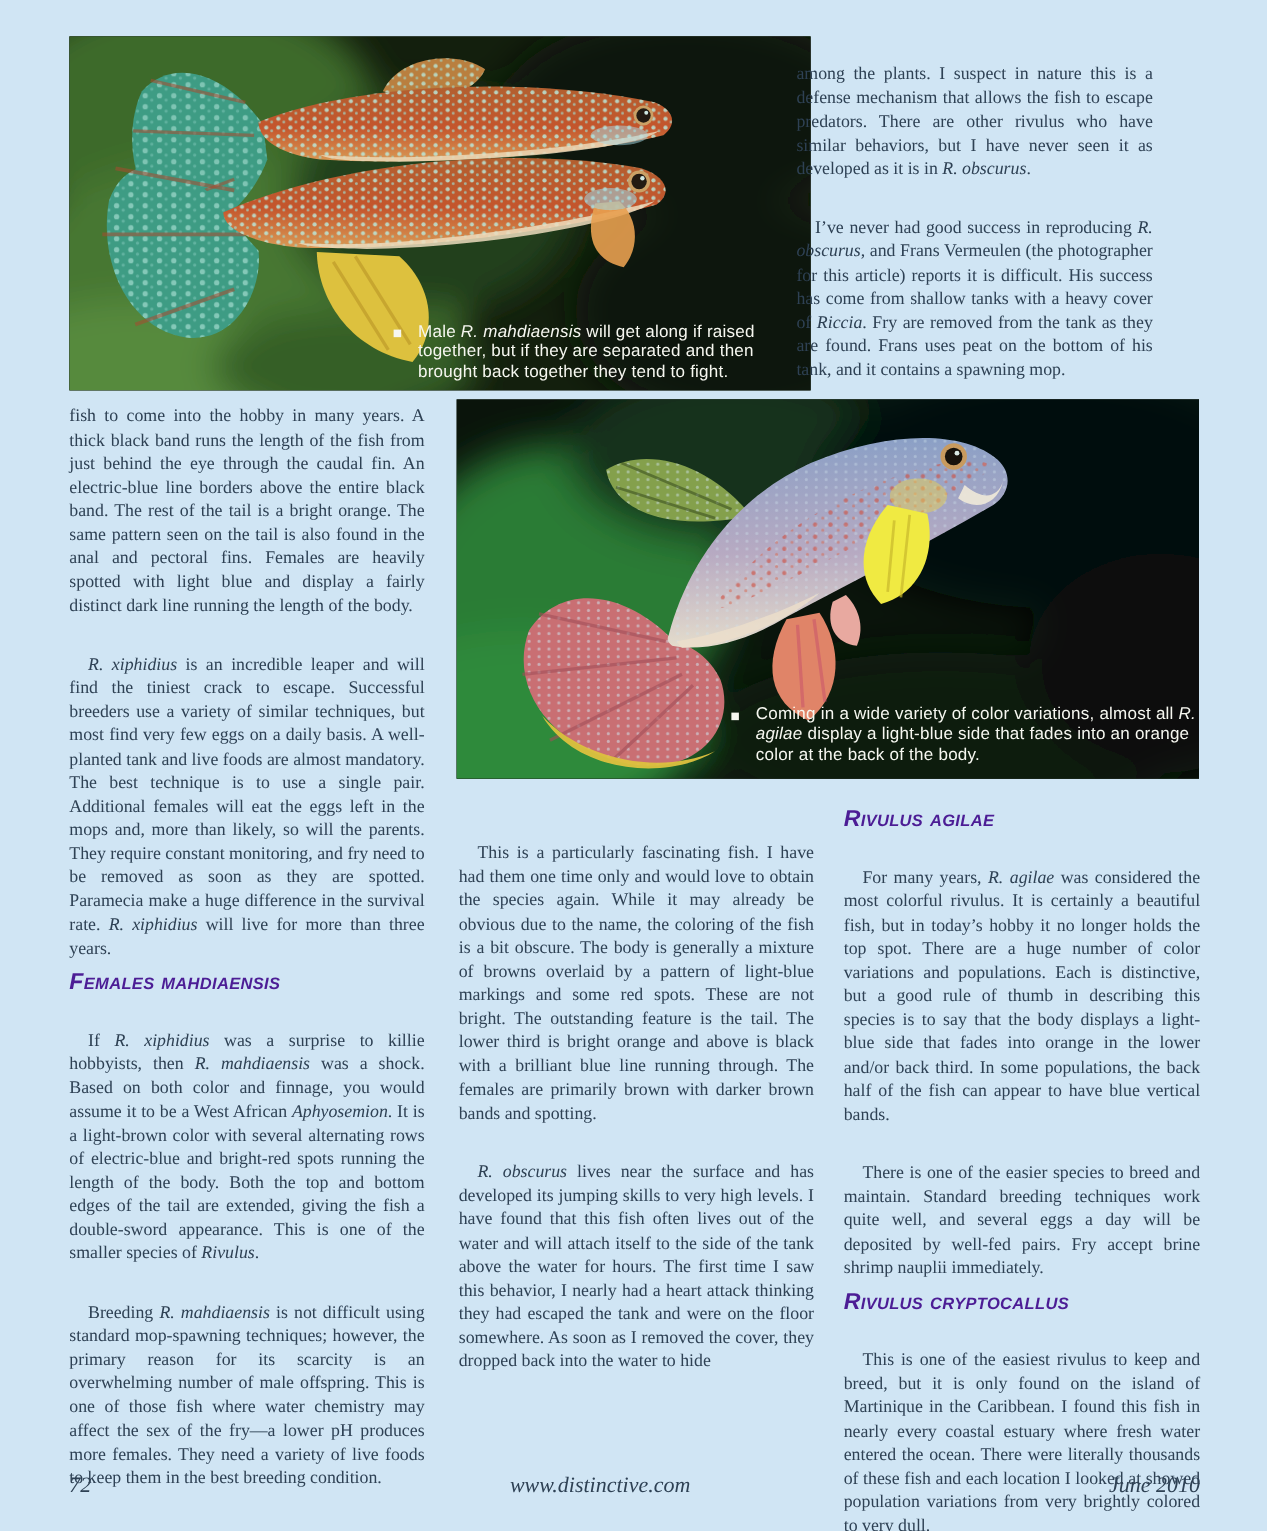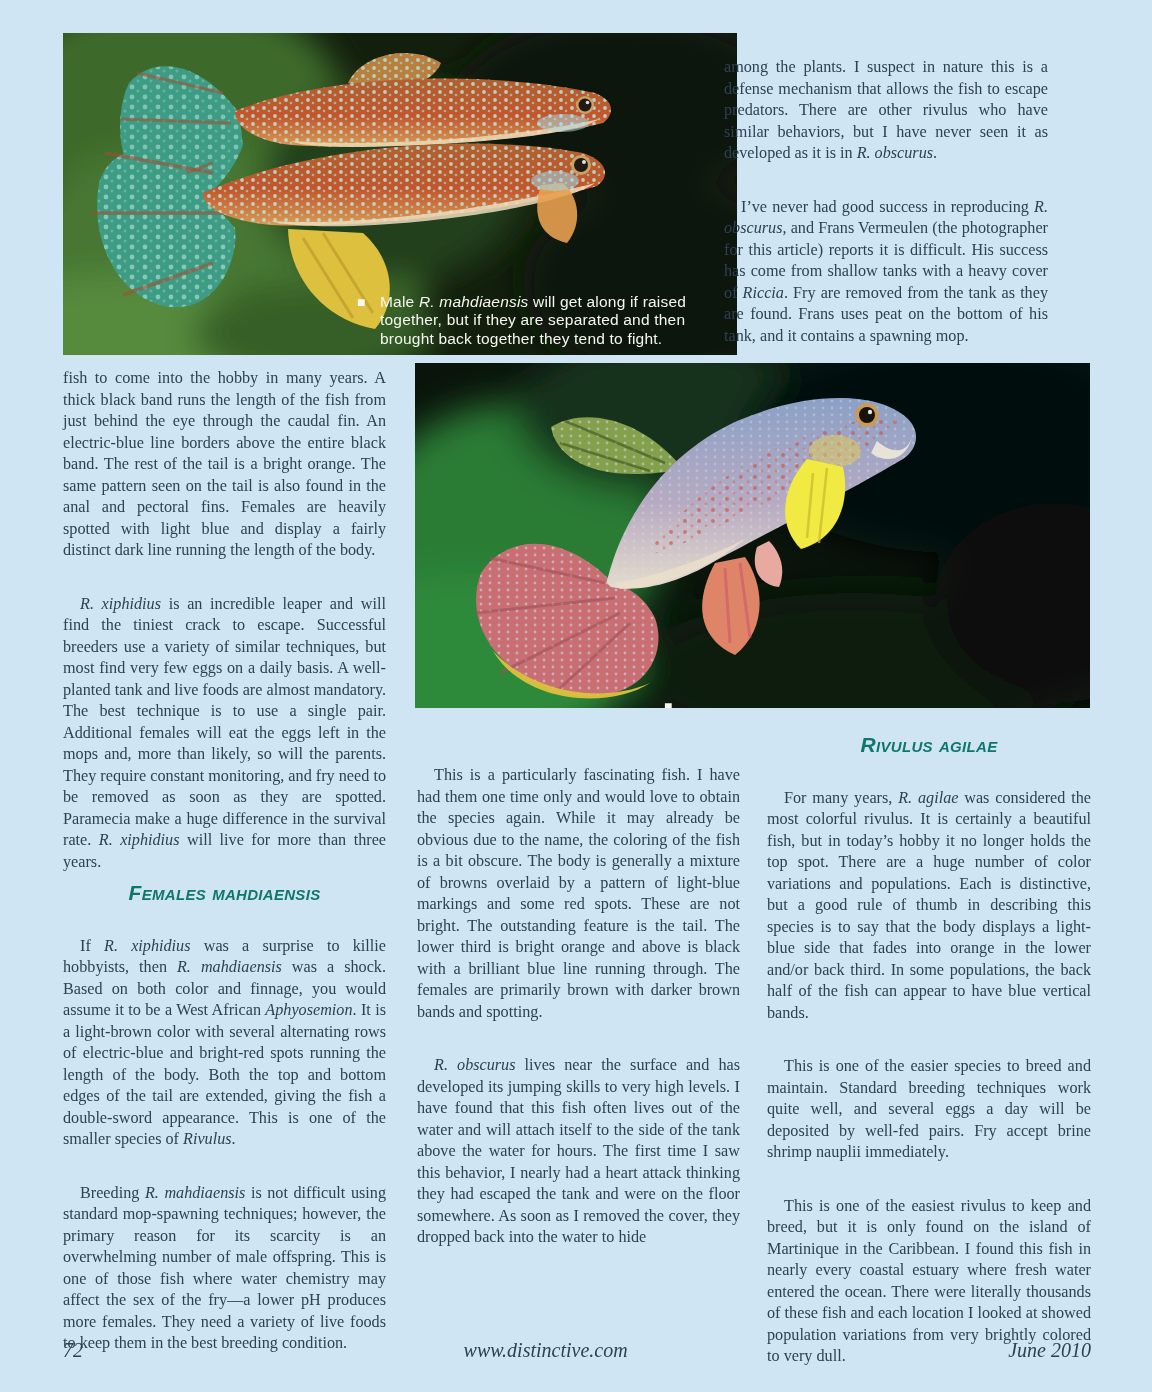--- a/index.html
+++ b/index.html
@@ -36,23 +36,23 @@
   .col p{margin:0;}
   .col p.indent{text-indent:17px;margin-top:32px;}
   #col-top-right{left:724px;top:57px;width:324px;height:300px;}
   #col-left{left:63px;top:368px;width:323px;height:972px;}
   #col-middle{left:417px;top:733px;width:323px;height:606px;}
   #col-right{left:767px;top:733px;width:324px;height:612px;}
   .sec-heading{
     font-family:"Liberation Sans",sans-serif;
     font-style:italic;font-weight:bold;
     font-variant:small-caps;
-    color:#0f766e;
+    color:#4c1d95;
     font-size:21px;letter-spacing:.3px;
-    margin:9px 0 3px 0;text-align:center;
+    margin:9px 0 3px 0;text-align:left;
   }
   .sec-heading:first-child{margin-top:1px;}
   .footer{
     position:absolute;left:63px;right:61px;top:1339px;
     display:flex;justify-content:space-between;align-items:baseline;
     font-style:italic;font-size:20px;color:#2e4154;z-index:4;
   }
 </style>
 </head>
 <body>
@@ -181,20 +181,21 @@
         <circle cx="452" cy="52" r="12" fill="#c89a5e"></circle>
         <circle cx="452" cy="52" r="8" fill="#17120c"></circle>
         <circle cx="455" cy="49" r="2.2" fill="#d8e8e4"></circle>
       </g>
 
       <path d="M392,96 C366,126 362,162 386,186 C422,176 436,140 428,104 Z" fill="#f0ea42"></path>
       <path d="M398,110 L392,175 M412,105 L404,180" stroke="#c8b82c" stroke-width="2.5" opacity=".7" fill="none"></path>
     </svg>
     <div class="caption" id="caption-agilae">
       <span class="bullet">■</span>
+      <span>Coming in a wide variety of color variations, almost all <i>R. agilae</i> display a light-blue side that fades into an orange color at the back of the body.</span>
     </div>
   </div>
 
   <div class="col" id="col-top-right">
       <p>among the plants. I suspect in nature this is a defense mechanism that allows the fish to escape predators. There are other rivulus who have similar behaviors, but I have never seen it as developed as it is in <i>R. obscurus</i>.</p>
       <p class="indent">I’ve never had good success in reproducing <i>R. obscurus</i>, and Frans Vermeulen (the photographer for this article) reports it is difficult. His success has come from shallow tanks with a heavy cover of <i>Riccia</i>. Fry are removed from the tank as they are found. Frans uses peat on the bottom of his tank, and it contains a spawning mop.</p>
     </div>
   <div class="col" id="col-left">
       <p>fish to come into the hobby in many years. A thick black band runs the length of the fish from just behind the eye through the caudal fin. An electric-blue line borders above the entire black band. The rest of the tail is a bright orange. The same pattern seen on the tail is also found in the anal and pectoral fins. Females are heavily spotted with light blue and display a fairly distinct dark line running the length of the body.</p>
       <p class="indent"><i>R. xiphidius</i> is an incredible leaper and will find the tiniest crack to escape. Successful breeders use a variety of similar techniques, but most find very few eggs on a daily basis. A well-planted tank and live foods are almost mandatory. The best technique is to use a single pair. Additional females will eat the eggs left in the mops and, more than likely, so will the parents. They require constant monitoring, and fry need to be removed as soon as they are spotted. Paramecia make a huge difference in the survival rate. <i>R. xiphidius</i> will live for more than three years.</p>
@@ -202,21 +203,22 @@
       <p class="indent">If <i>R. xiphidius</i> was a surprise to killie hobbyists, then <i>R. mahdiaensis</i> was a shock. Based on both color and finnage, you would assume it to be a West African <i>Aphyosemion</i>. It is a light-brown color with several alternating rows of electric-blue and bright-red spots running the length of the body. Both the top and bottom edges of the tail are extended, giving the fish a double-sword appearance. This is one of the smaller species of <i>Rivulus</i>.</p>
       <p class="indent">Breeding <i>R. mahdiaensis</i> is not difficult using standard mop-spawning techniques; however, the primary reason for its scarcity is an overwhelming number of male offspring. This is one of those fish where water chemistry may affect the sex of the fry—a lower pH produces more females. They need a variety of live foods to keep them in the best breeding condition.</p>
     </div>
   <div class="col" id="col-middle">
       <p class="indent">This is a particularly fascinating fish. I have had them one time only and would love to obtain the species again. While it may already be obvious due to the name, the coloring of the fish is a bit obscure. The body is generally a mixture of browns overlaid by a pattern of light-blue markings and some red spots. These are not bright. The outstanding feature is the tail. The lower third is bright orange and above is black with a brilliant blue line running through. The females are primarily brown with darker brown bands and spotting.</p>
       <p class="indent"><i>R. obscurus</i> lives near the surface and has developed its jumping skills to very high levels. I have found that this fish often lives out of the water and will attach itself to the side of the tank above the water for hours. The first time I saw this behavior, I nearly had a heart attack thinking they had escaped the tank and were on the floor somewhere. As soon as I removed the cover, they dropped back into the water to hide</p>
     </div>
   <div class="col" id="col-right">
       <div class="sec-heading">Rivulus agilae</div>
       <p class="indent">For many years, <i>R. agilae</i> was considered the most colorful rivulus. It is certainly a beautiful fish, but in today’s hobby it no longer holds the top spot. There are a huge number of color variations and populations. Each is distinctive, but a good rule of thumb in describing this species is to say that the body displays a light-blue side that fades into orange in the lower and/or back third. In some populations, the back half of the fish can appear to have blue vertical bands.</p>
-      <p class="indent">This is one of the easier species to breed and maintain. Standard breeding techniques work quite well, and several eggs a day will be deposited by well-fed pairs. Fry accept brine shrimp nauplii immediately.</p>
+      <p class="indent">There is one of the easier species to breed and maintain. Standard breeding techniques work quite well, and several eggs a day will be deposited by well-fed pairs. Fry accept brine shrimp nauplii immediately.</p>
+      <div class="sec-heading">Rivulus cryptocallus</div>
       <p class="indent">This is one of the easiest rivulus to keep and breed, but it is only found on the island of Martinique in the Caribbean. I found this fish in nearly every coastal estuary where fresh water entered the ocean. There were literally thousands of these fish and each location I looked at showed population variations from very brightly colored to very dull.</p>
     </div>
 
   <div class="footer">
     <span>72</span>
     <span>www.distinctive.com</span>
     <span>June 2010</span>
   </div>
 
 </div>

